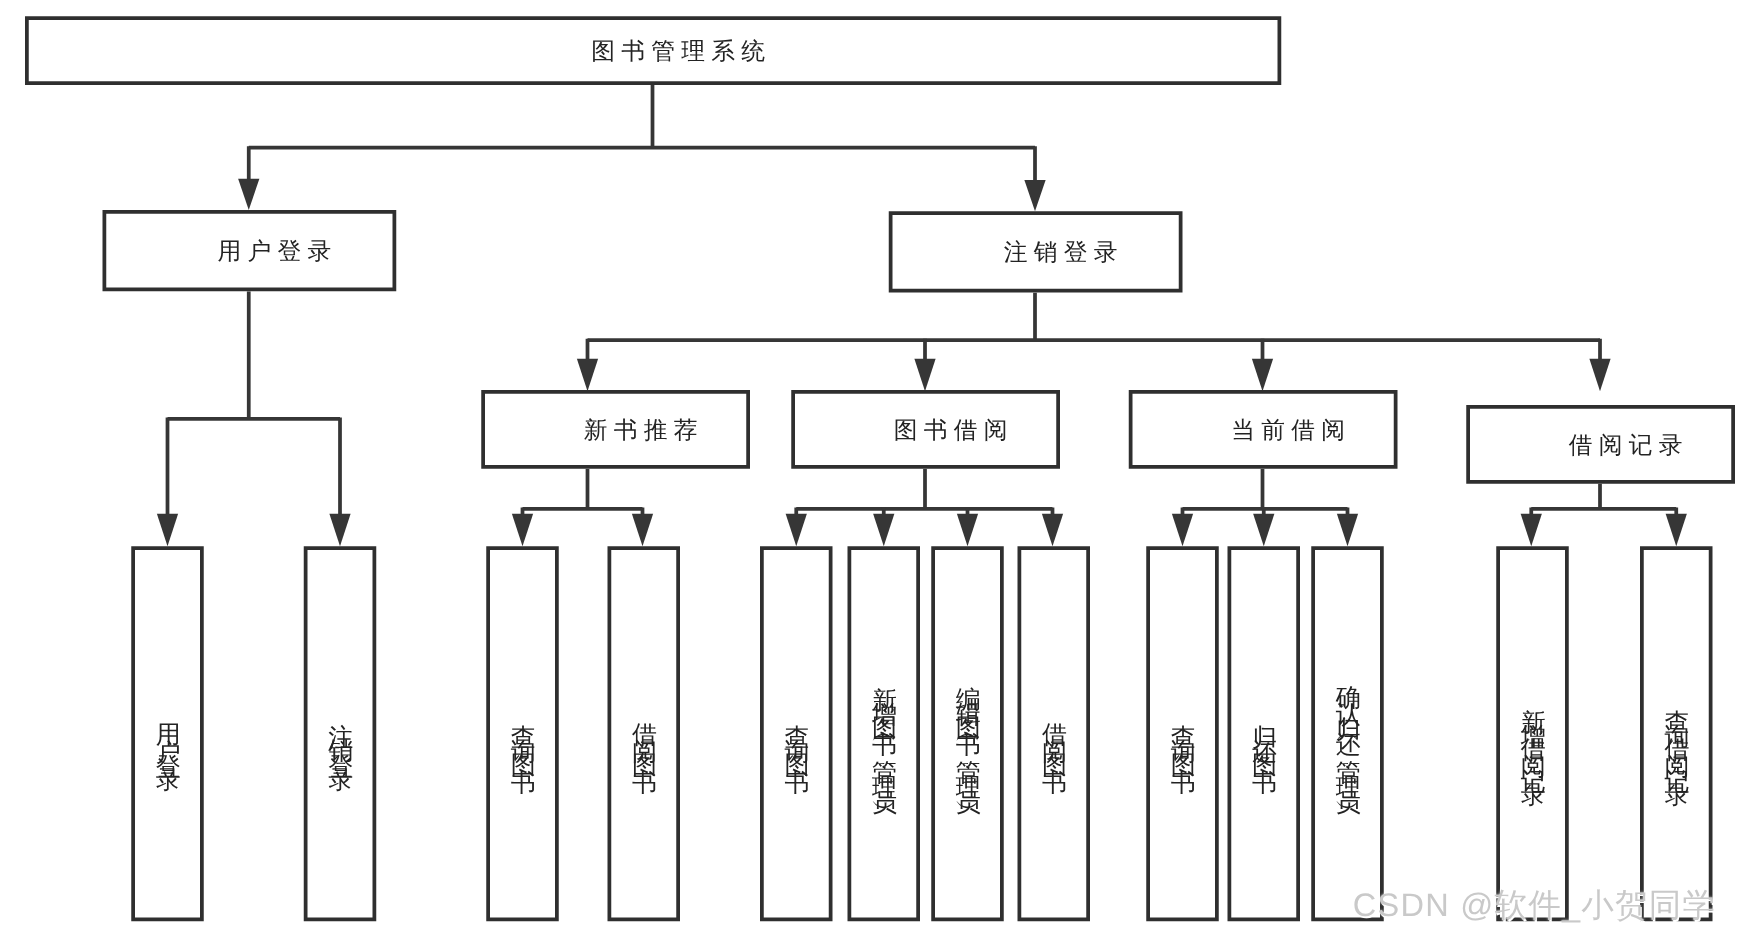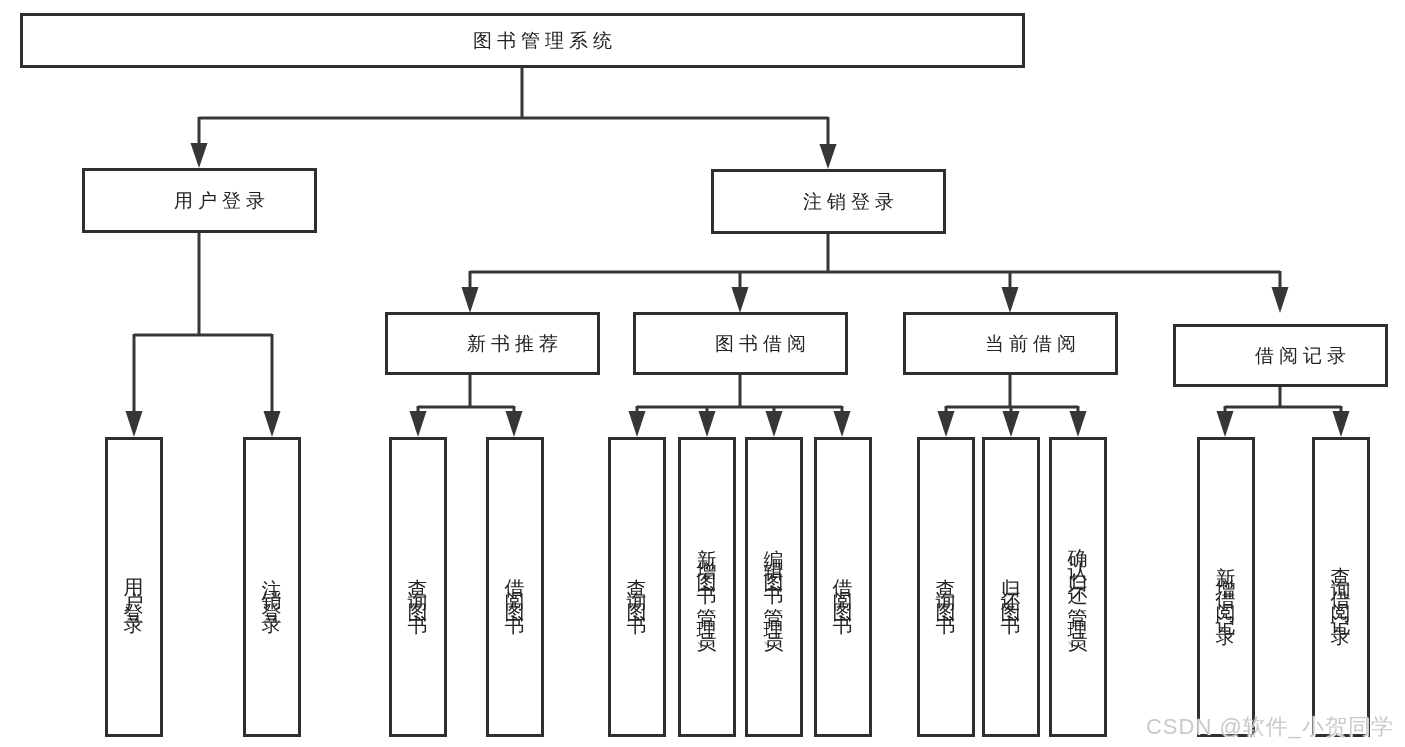--- a/index.html
+++ b/index.html
@@ -55,23 +55,23 @@
   .n-current   { left: 903px; }
   .n-records   { left: 1173px; margin-top: 12px; }
   .leaf        { top: 437px; width: 58px; height: 300px; }
   .lf-a1 { left: 105px; }  .lf-a2 { left: 243px; }
   .lf-b1 { left: 389px; }  .lf-b2 { left: 486px; }
   .lf-c1 { left: 608px; }  .lf-c2 { left: 678px; }  .lf-c3 { left: 745px; }  .lf-c4 { left: 814px; }
   .lf-d1 { left: 917px; }  .lf-d2 { left: 982px; }  .lf-d3 { left: 1049px; }
   .lf-e1 { left: 1197px; } .lf-e2 { left: 1312px; }
   .watermark {
     position: absolute;
-    right: 11px;
+    right: 32px;
     bottom: 5px;
-    font-size: 22px;
+    font-size: 26px;
     letter-spacing: 1px;
     color: #c9c9c9;
     text-shadow: 0 0 2px #ffffff, 1px 1px 0 #ffffff;
     z-index: 3;
     white-space: nowrap;
   }
 </style>
 </head>
 <body>
 

